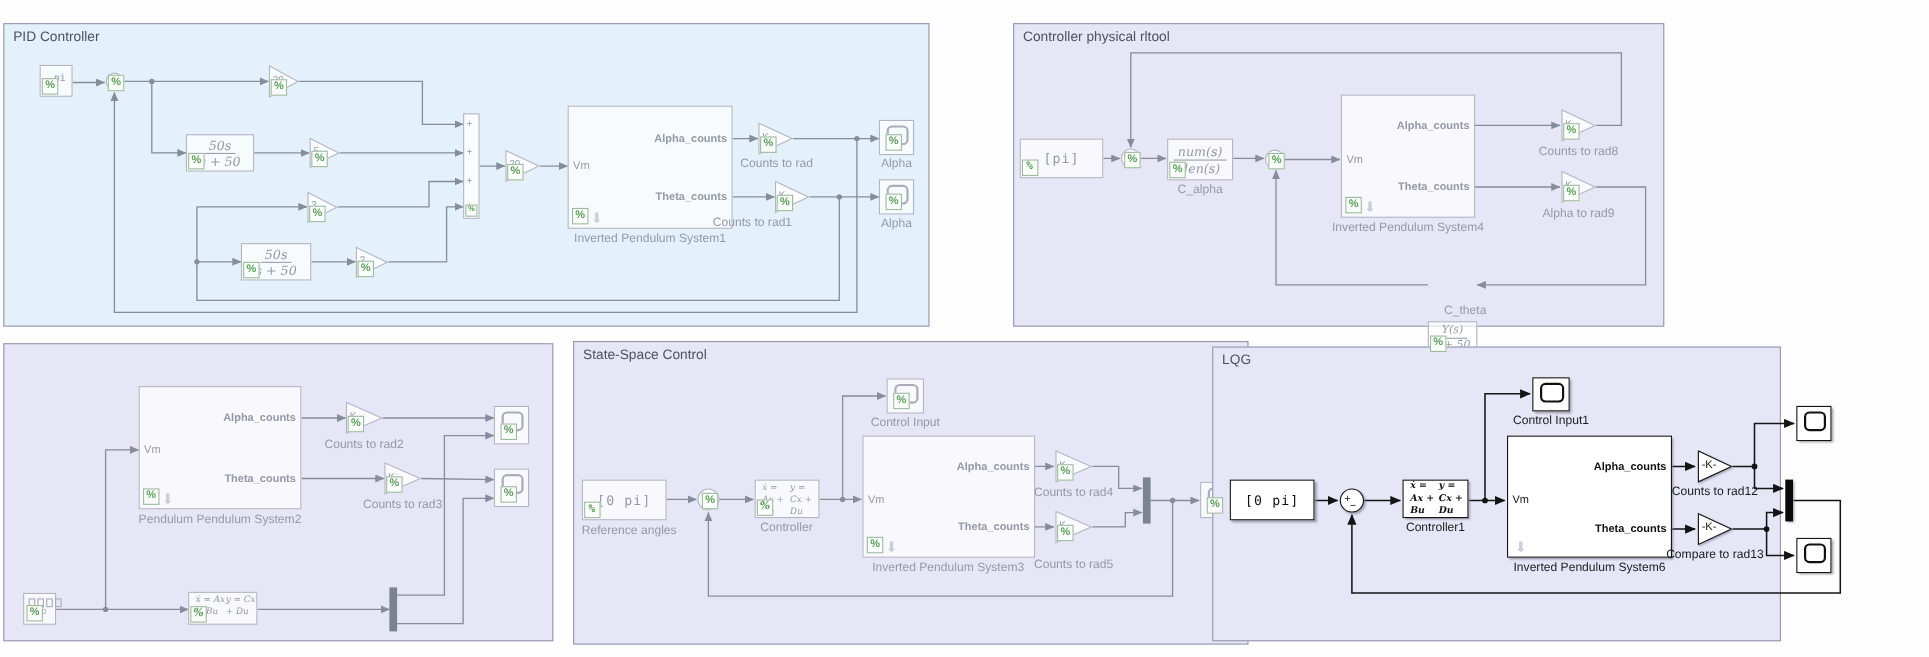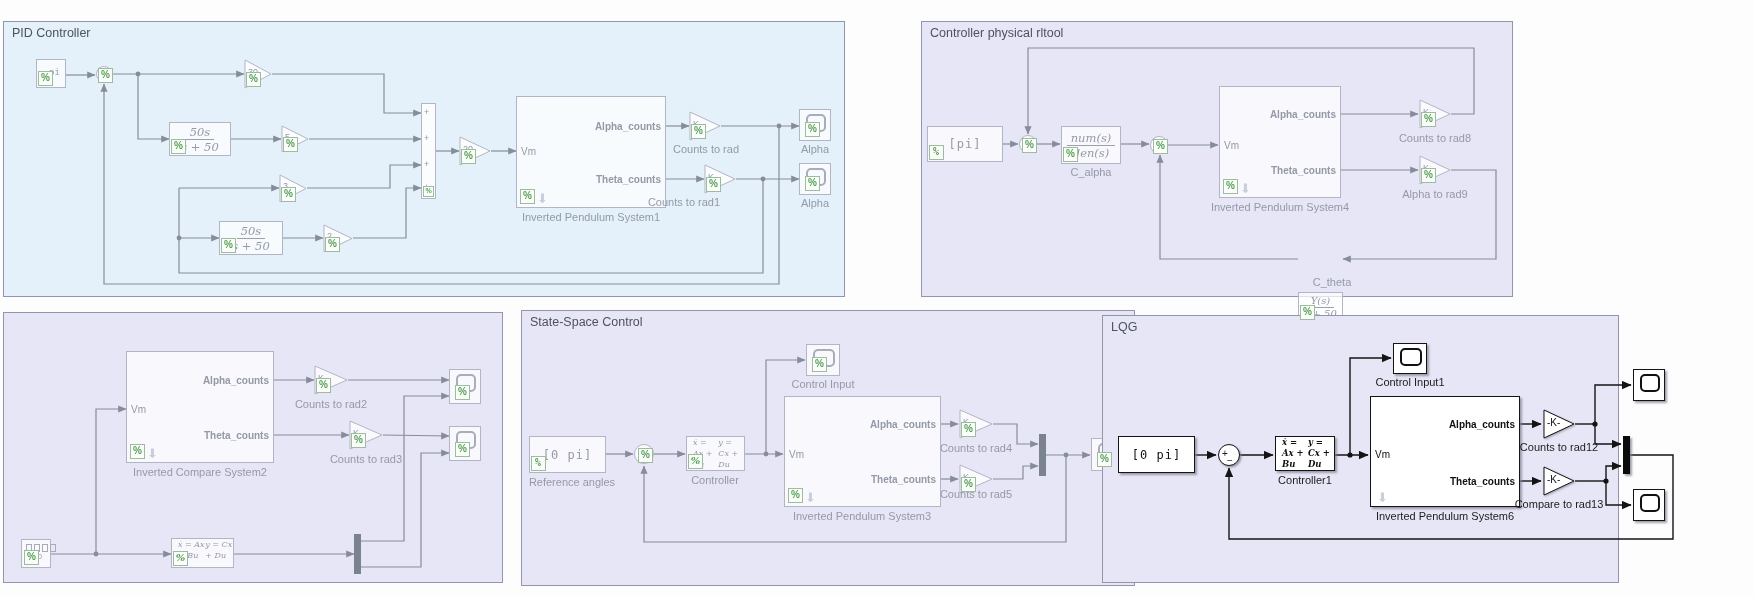--- a/index.html
+++ b/index.html
@@ -314,21 +314,21 @@
         </g>
   </svg>
 
   <div class="blk" style="left:122px;top:38px;width:148px;height:112px;">
     <span class="port in" style="top:51px;">Vm</span>
     <span class="port out" style="top:22px;">Alpha_counts</span>
     <span class="port out" style="top:77px;">Theta_counts</span>
     <div class="cbadge" style="left:3px;bottom:3px;">%</div>
     <span class="downarrow" style="left:20px;bottom:1px;">⬇</span>
   </div>
-  <div class="label" style="left:196px;top:153px;">Inverted Compare System2</div>
+  <div class="label" style="left:196px;top:153px;">Pendulum Pendulum System2</div>
 
   <div class="gain" style="left:310px;top:52px;width:34px;height:30px;">
     <svg width="34" height="30">
           <polygon points="1,1 33,15 1,29"></polygon>
         </svg>
     <span class="gv">K-</span>
     <div class="cbadge" style="left:2px;top:13px;">%</div>
   </div>
   <div class="label" style="left:327px;top:85px;">Counts to rad2</div>
 
@@ -438,21 +438,21 @@
   </div>
   <div class="label" style="left:454px;top:131px;">Counts to rad4</div>
 
   <div class="gain" style="left:437px;top:153px;width:34px;height:30px;">
     <svg width="34" height="30">
           <polygon points="1,1 33,15 1,29"></polygon>
         </svg>
     <span class="gv">K-</span>
     <div class="cbadge" style="left:2px;top:13px;">%</div>
   </div>
-  <div class="label" style="left:454px;top:177px;">Counts to rad5</div>
+  <div class="label" style="left:454px;top:196px;">Counts to rad5</div>
 
   <div class="mux" style="left:517px;top:123px;width:7px;height:42px;"></div>
 
   <div class="blk" style="left:569px;top:127px;width:32px;height:33px;">
     <div class="screen"></div>
     <div class="cbadge" style="left:5px;bottom:3px;">%</div>
   </div>
 </div>
 
 <div class="section sec-lav" style="left:1102px;top:315px;width:517px;height:268px;">

